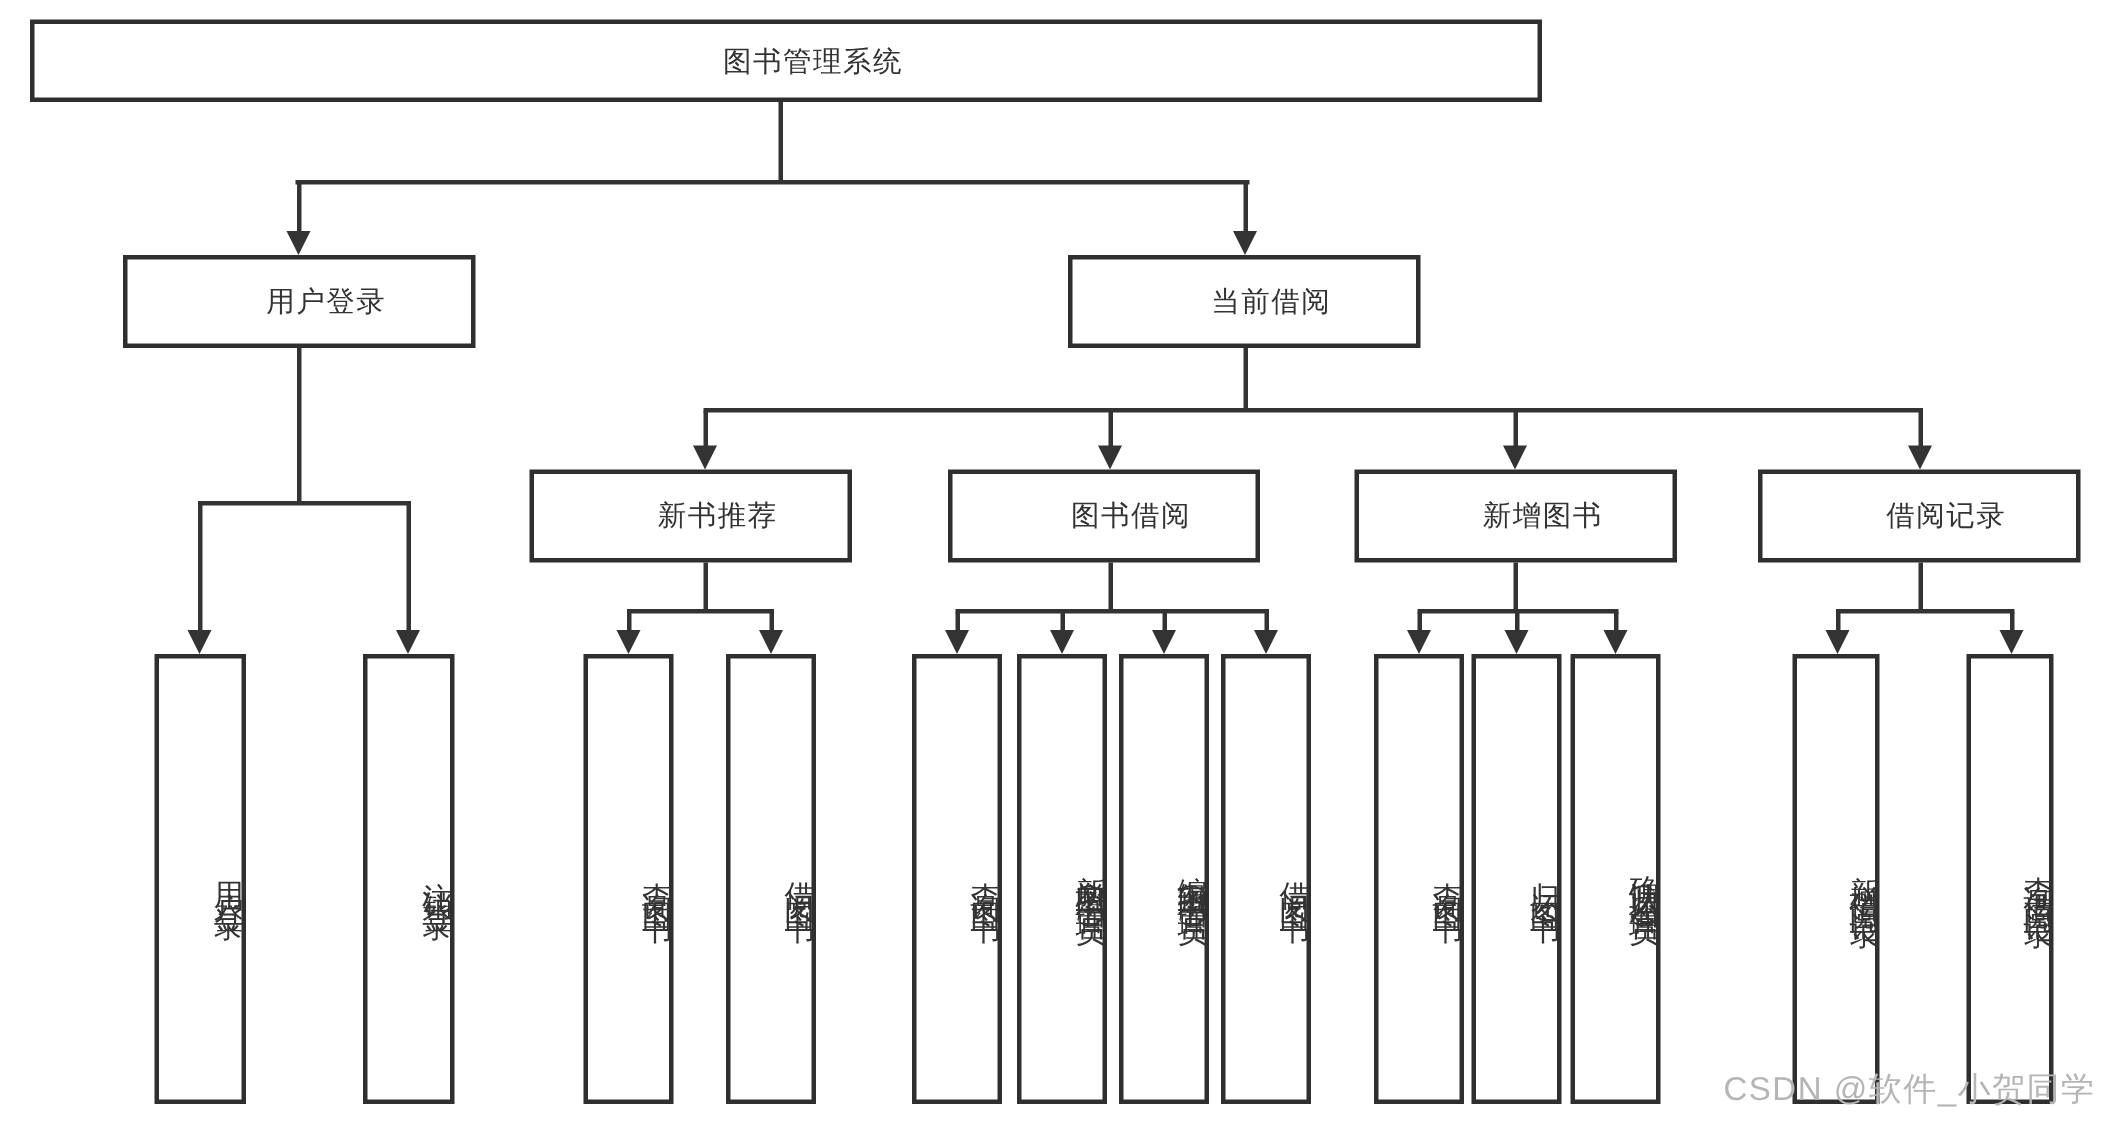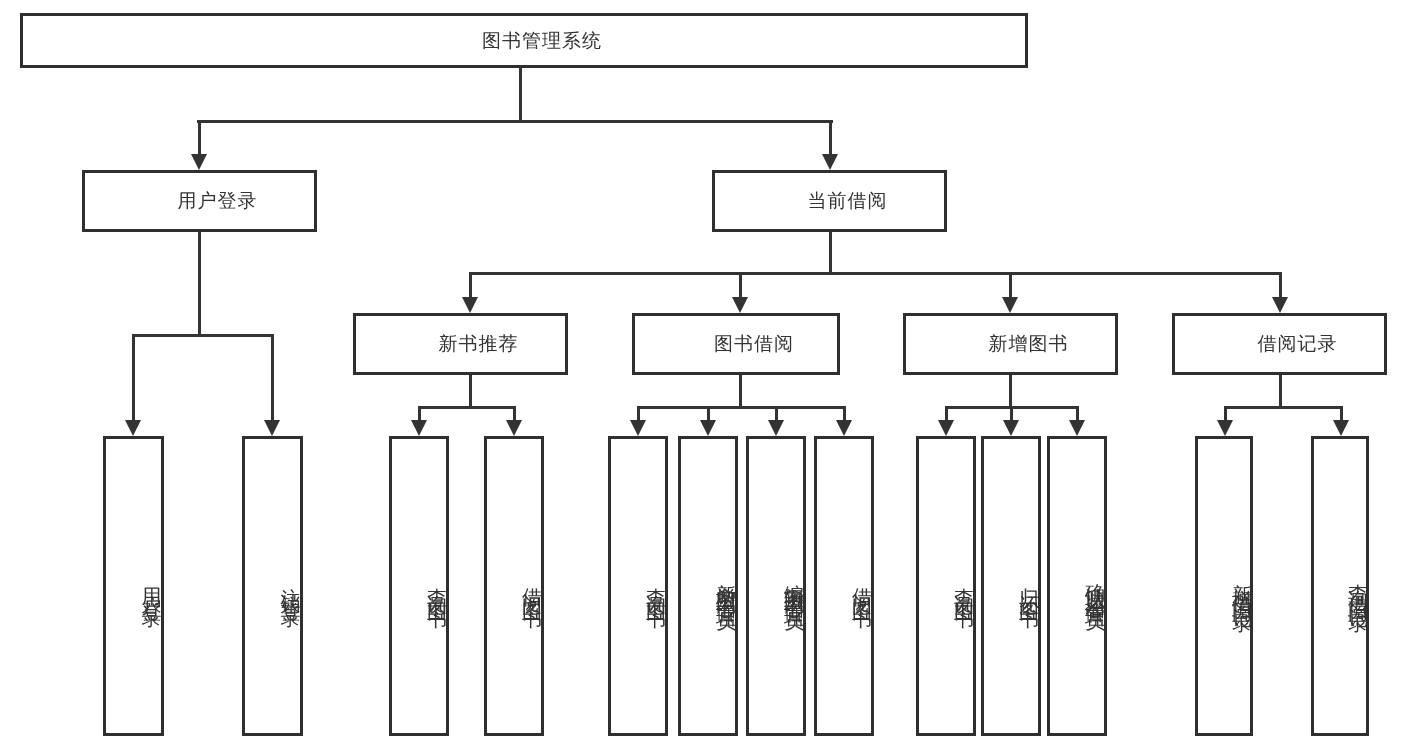--- a/index.html
+++ b/index.html
@@ -153,14 +153,15 @@
     <span style="letter-spacing:4px">确认归还（管理员）</span>
   </div>
 
   <div class="box leaf" style="left:1195px;top:436px;width:58px;height:300px">
     <span style="letter-spacing:6px">新增借阅记录</span>
   </div>
   <div class="box leaf" style="left:1311px;top:436px;width:58px;height:300px">
     <span style="letter-spacing:6px">查询借阅记录</span>
   </div>
 
+  <div class="watermark">CSDN @软件_小贺同学</div>
 
 </div>
 
 </body></html>

